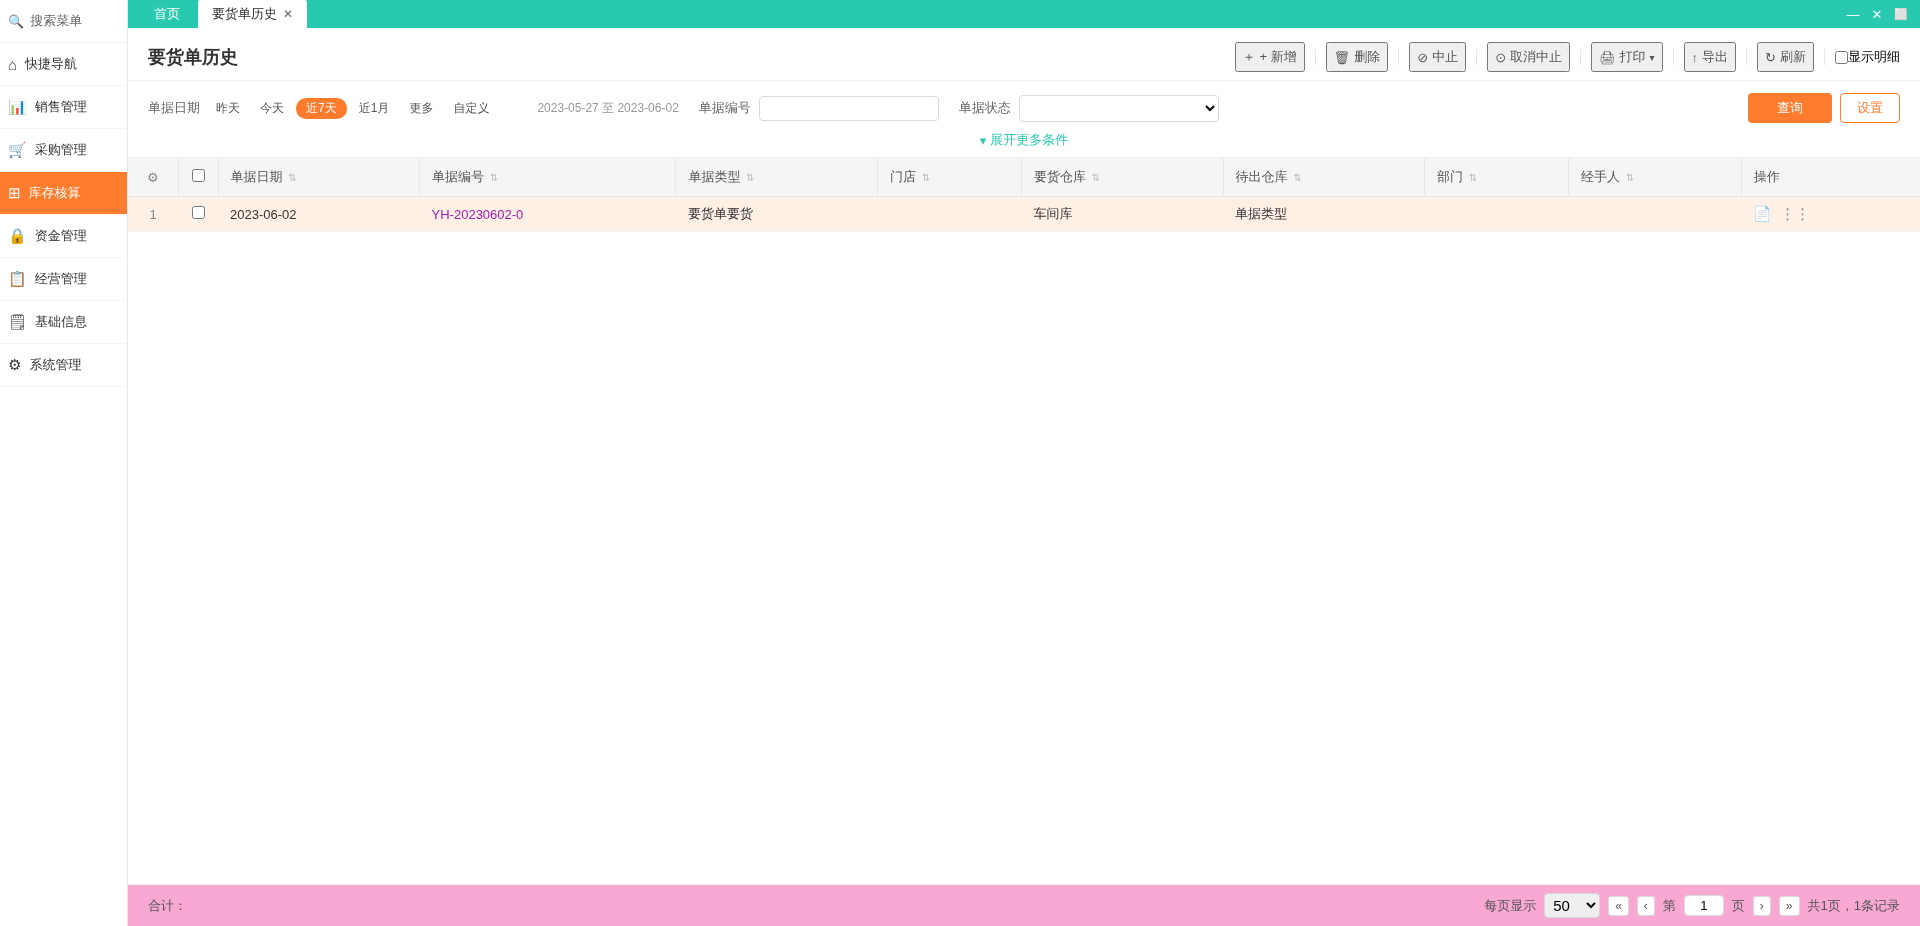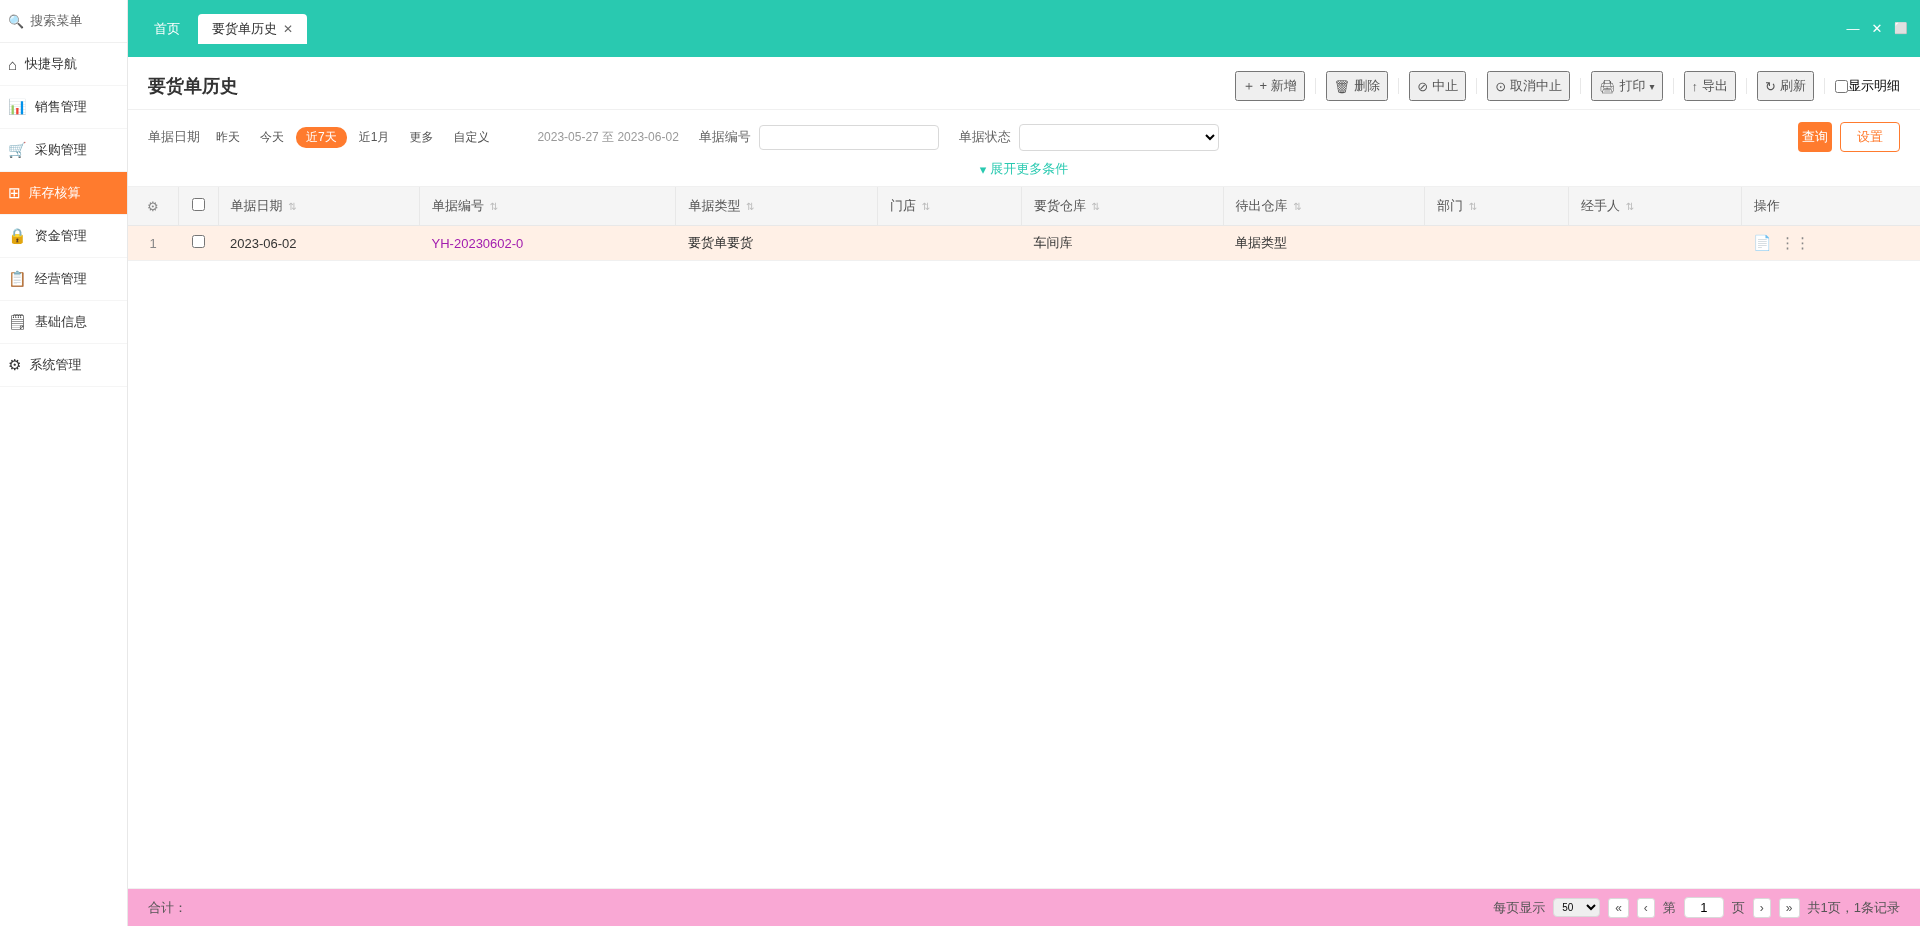--- a/index.html
+++ b/index.html
@@ -43,21 +43,21 @@
     .main {
       flex: 1;
       display: flex;
       flex-direction: column;
       overflow: hidden;
     }
 
     
     .topbar {
       background: #29c9b0;
-      height: 57px;
+      height: 28px;
       display: flex;
       align-items: center;
       padding: 0 12px;
       gap: 4px;
       flex-shrink: 0;
     }
     .topbar-tab {
       padding: 6px 14px;
       border-radius: 4px 4px 0 0;
       color: #fff;
@@ -120,21 +120,21 @@
       cursor: pointer;
       color: #555;
       font-size: 13px;
       padding: 4px 6px;
     }
     .btn-primary {
       background: #ff7b2e;
       color: #fff;
       border: none;
       border-radius: 4px;
-      padding: 6px 4px;
+      padding: 6px 29px;
       cursor: pointer;
       font-size: 13px;
     }
     .btn-secondary {
       background: #fff;
       color: #ff7b2e;
       border: 1px solid #ff7b2e;
       border-radius: 4px;
       padding: 5px 16px;
       cursor: pointer;
@@ -268,21 +268,21 @@
       display: flex;
       align-items: center;
       gap: 8px;
       color: #555;
       font-size: 13px;
     }
     .page-size-select {
       border: 1px solid #d9d9d9;
       border-radius: 4px;
       padding: 2px 4px;
-      font-size: 10px;
+      font-size: 15px;
       outline: none;
     }
     .page-btn {
       cursor: pointer;
       padding: 2px 6px;
       border: 1px solid #d9d9d9;
       border-radius: 3px;
       background: #fff;
       color: #555;
       font-size: 12px;

